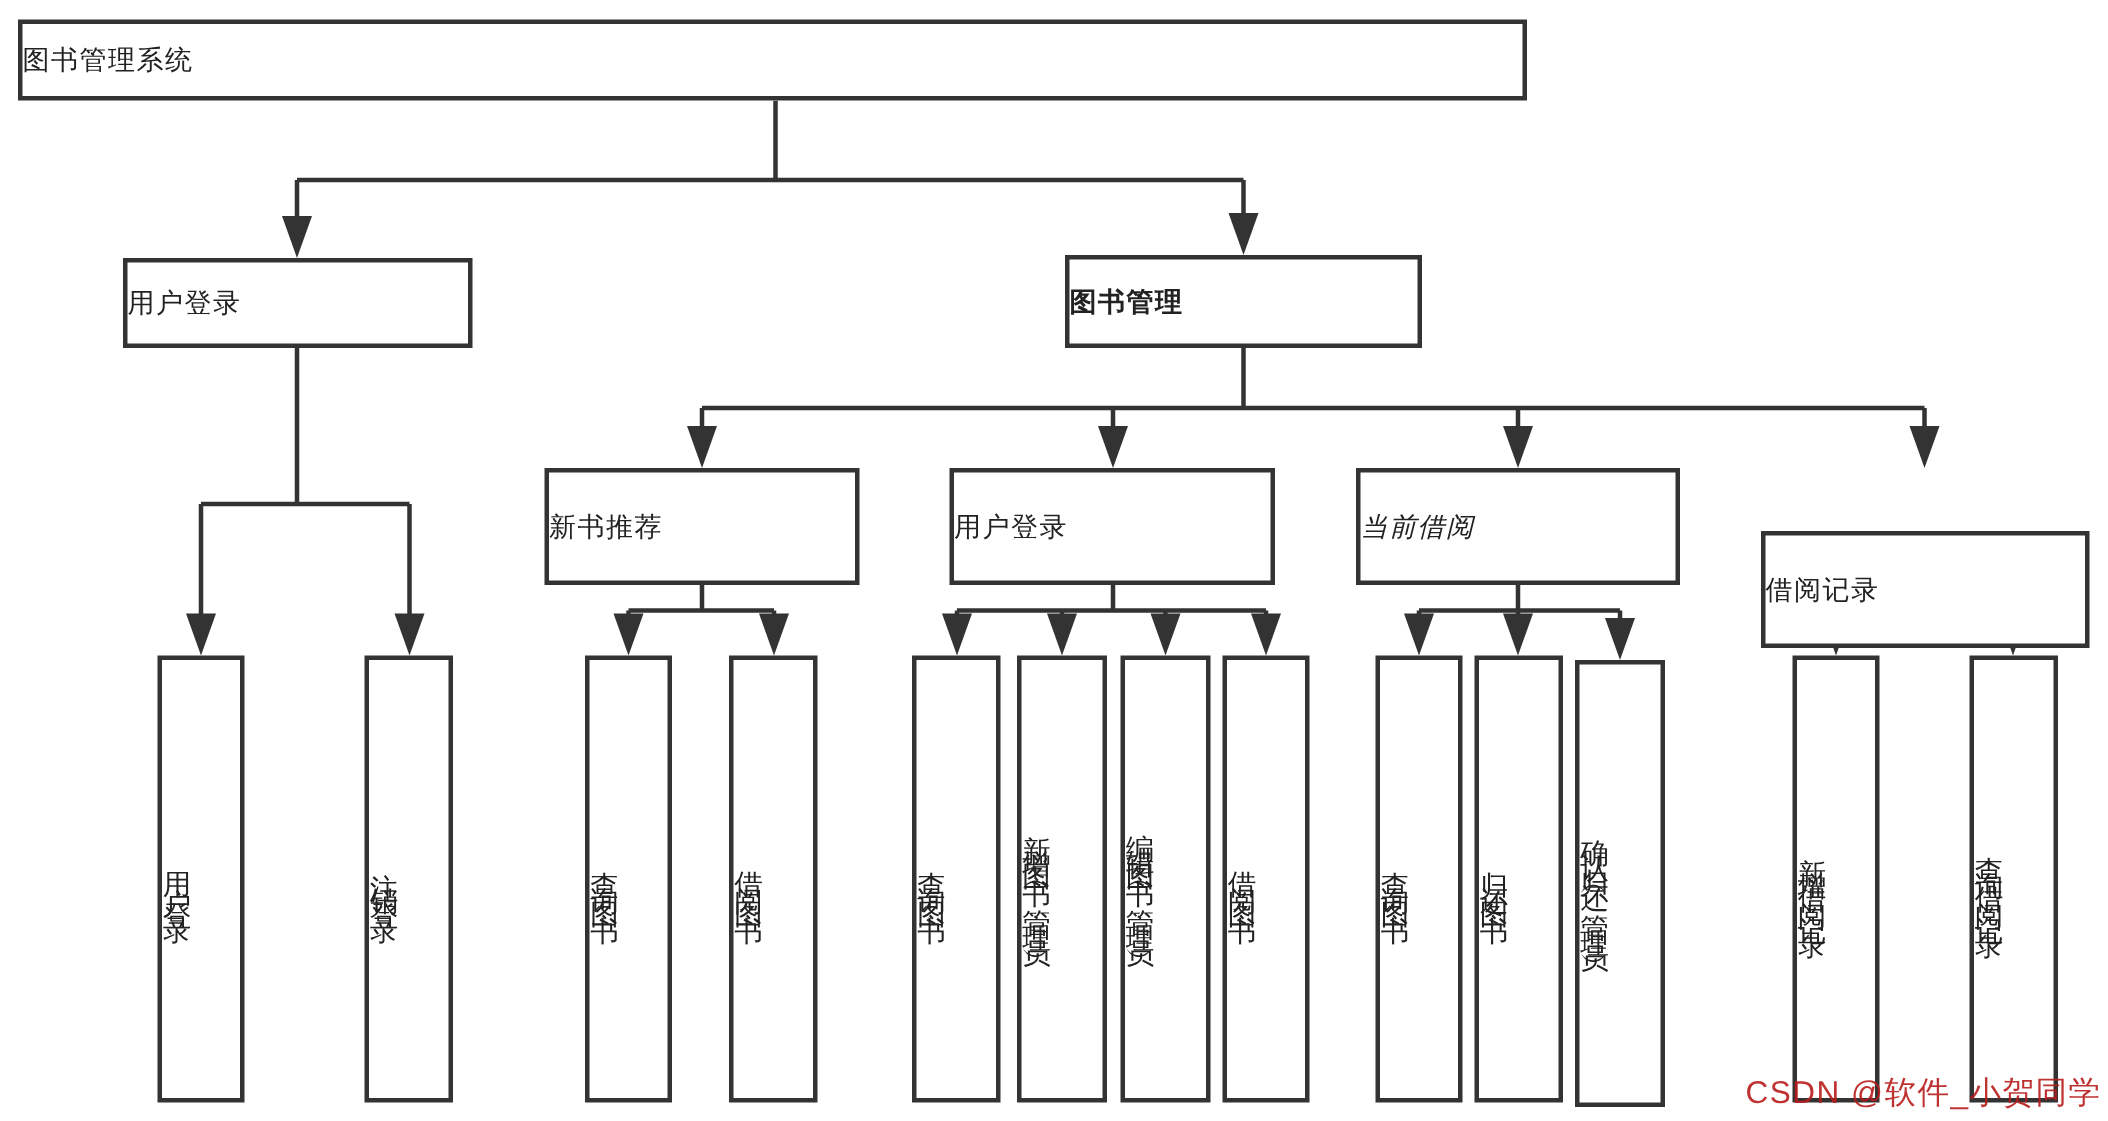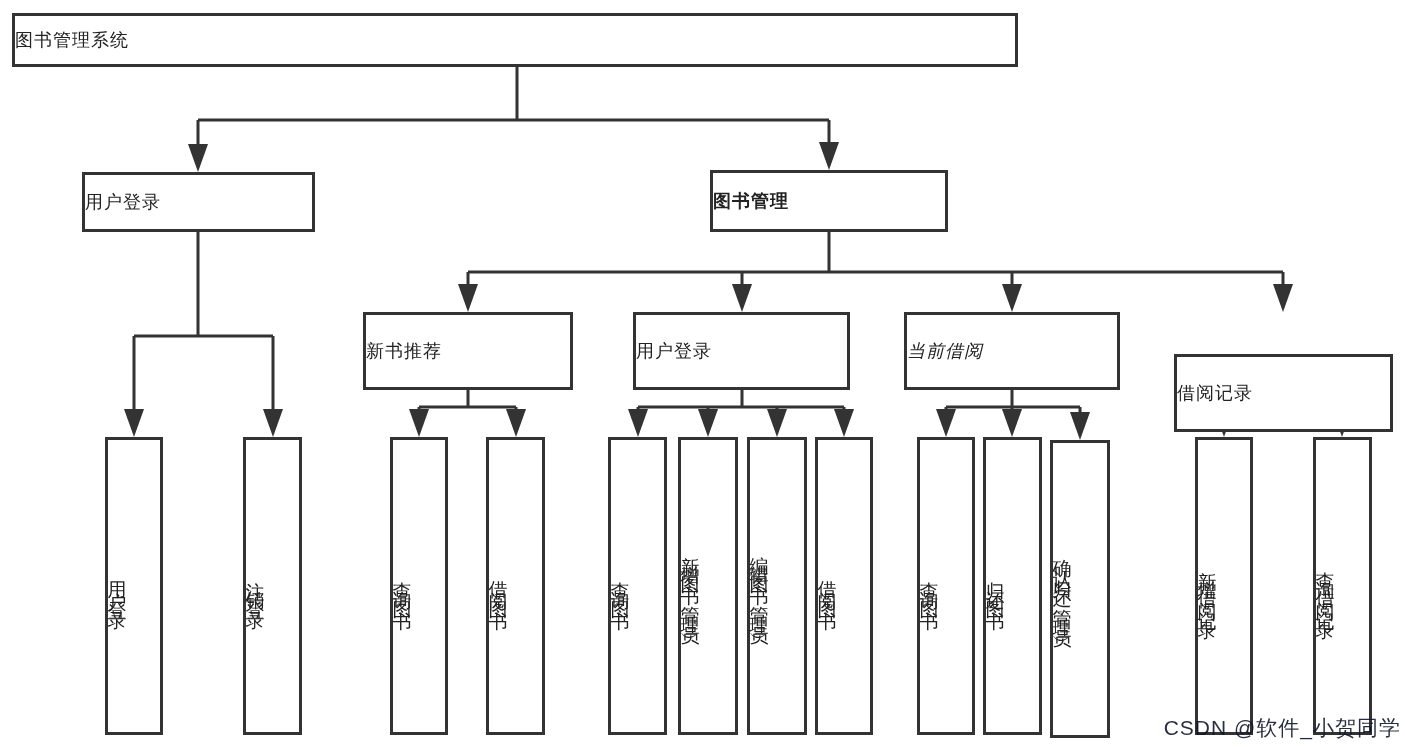--- a/index.html
+++ b/index.html
@@ -34,21 +34,21 @@
   .lf6{left:678px;width:60px;}
   .lf7{left:747px;width:60px;}
   .lf8{left:815px;width:58px;}
   .lf9{left:917px;width:58px;}
   .lf10{left:983px;width:59px;}
   .lf11{left:1050px;width:60px;top:440px;}
   .lf12{left:1195px;width:58px;}
   .lf13{left:1313px;width:59px;}
   .watermark{
     position:absolute;right:4px;top:714px;z-index:2;
-    font-size:21px;color:#0f172a;opacity:0.9;letter-spacing:1px;white-space:nowrap;
+    font-size:21px;color:#b91c1c;opacity:0.9;letter-spacing:1px;white-space:nowrap;
   }
 </style>
 </head>
 <body>
 
 <svg class="wires" width="1405" height="747" viewBox="0 0 1405 747">
   <g stroke="#333333" stroke-width="3" fill="none">
 
     <path d="M517,67 V120 M198,120 H829 M198,120 V158 M829,120 V156"></path>
 

